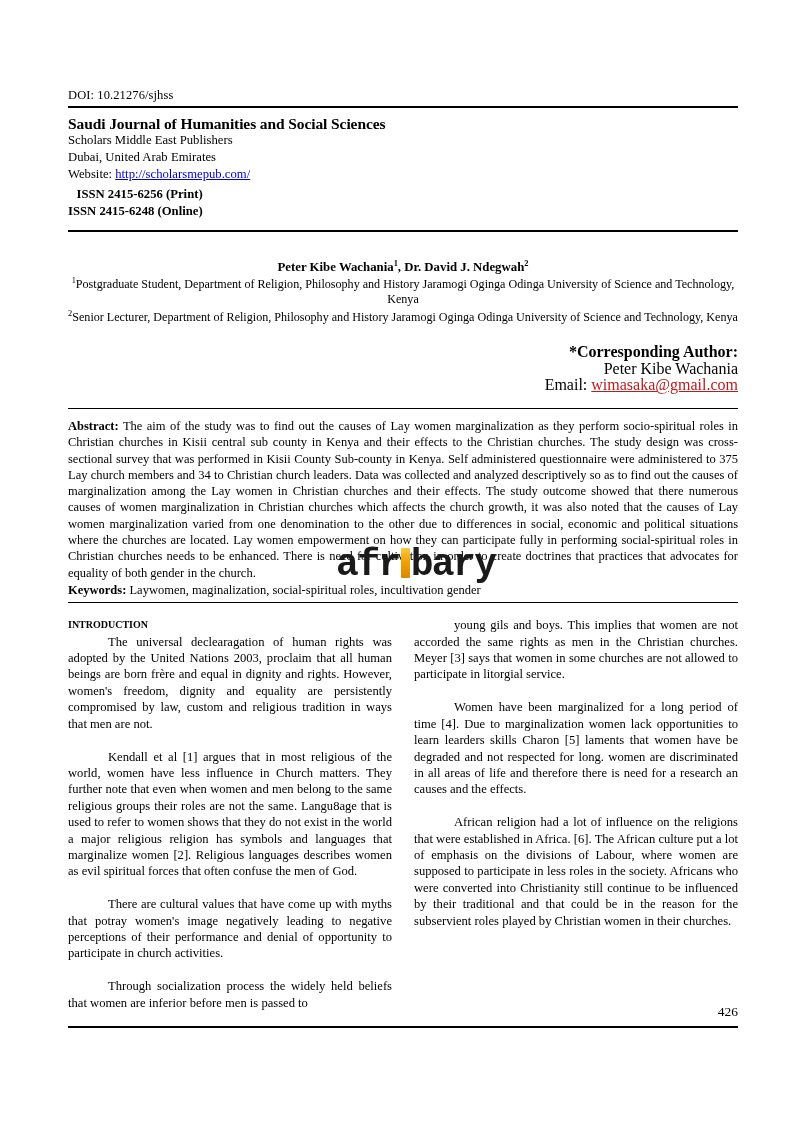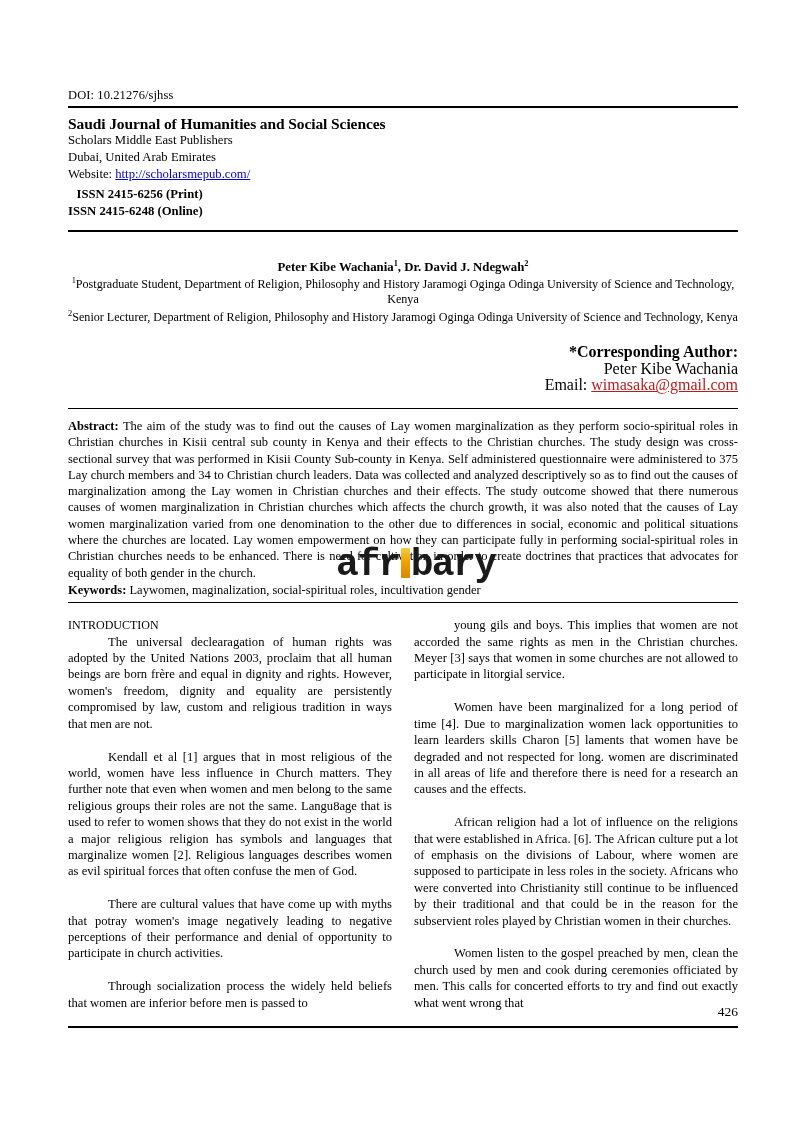--- a/index.html
+++ b/index.html
@@ -151,22 +151,22 @@
   }
 
   
   .columns {
     display: flex;
     gap: 22px;
     padding-top: 14px;
   }
   .col { width: 324px; }
   .sec-head {
-    font-weight: normal;
-    font-size: 12px;
+    font-weight: bold;
+    font-size: 10px;
     line-height: 16.4px;
   }
   .para {
     font-size: 12.6px;
     line-height: 16.4px;
     text-align: justify;
     text-indent: 40px;
     margin: 0;
   }
   .para + .para { padding-top: 16.4px; }
@@ -239,21 +239,20 @@
         <div class="sec-head">INTRODUCTION</div>
         <p class="para">The universal declearagation of human rights was adopted by the United Nations 2003, proclaim that all human beings are born frère and equal in dignity and rights. However, women's freedom, dignity and equality are persistently compromised by law, custom and religious tradition in ways that men are not.</p>
         <p class="para">Kendall et al [1] argues that in most religious of the world, women have less influence in Church matters. They further note that even when women and men belong to the same religious groups their roles are not the same. Langu8age that is used to refer to women shows that they do not exist in the world a major religious religion has symbols and languages that marginalize women [2]. Religious languages describes women as evil spiritual forces that often confuse the men of God.</p>
         <p class="para">There are cultural values that have come up with myths that potray women's image negatively leading to negative perceptions of their performance and denial of opportunity to participate in church activities.</p>
         <p class="para">Through socialization process the widely held beliefs that women are inferior before men is passed to</p>
       </div>
       <div class="col">
         <p class="para">young gils and boys. This implies that women are not accorded the same rights as men in the Christian churches. Meyer [3] says that women in some churches are not allowed to participate in litorgial service.</p>
         <p class="para">Women have been marginalized for a long period of time [4]. Due to marginalization women lack opportunities to learn learders skills Charon [5] laments that women have be degraded and not respected for long. women are discriminated in all areas of life and therefore there is need for a research an causes and the effects.</p>
         <p class="para">African religion had a lot of influence on the religions that were established in Africa. [6]. The African culture put a lot of emphasis on the divisions of Labour, where women are supposed to participate in less roles in the society. Africans who were converted into Christianity still continue to be influenced by their traditional and that could be in the reason for the subservient roles played by Christian women in their churches.</p>
-        <p class="para">Women listen to the gospel preached by men, clean the church used by men and cook during ceremonies officiated by men. This calls for concerted efforts to try and find out exactly what went wrong that</p>
       </div>
     </div>
   </div>
 
   <div class="watermark"><span>afr</span><span class="wm-bar"></span><span>bary</span></div>
 
   <div class="footer-rule-wrap">
     <hr class="rule-thick">
   </div>
   <div class="page-number">426</div>

